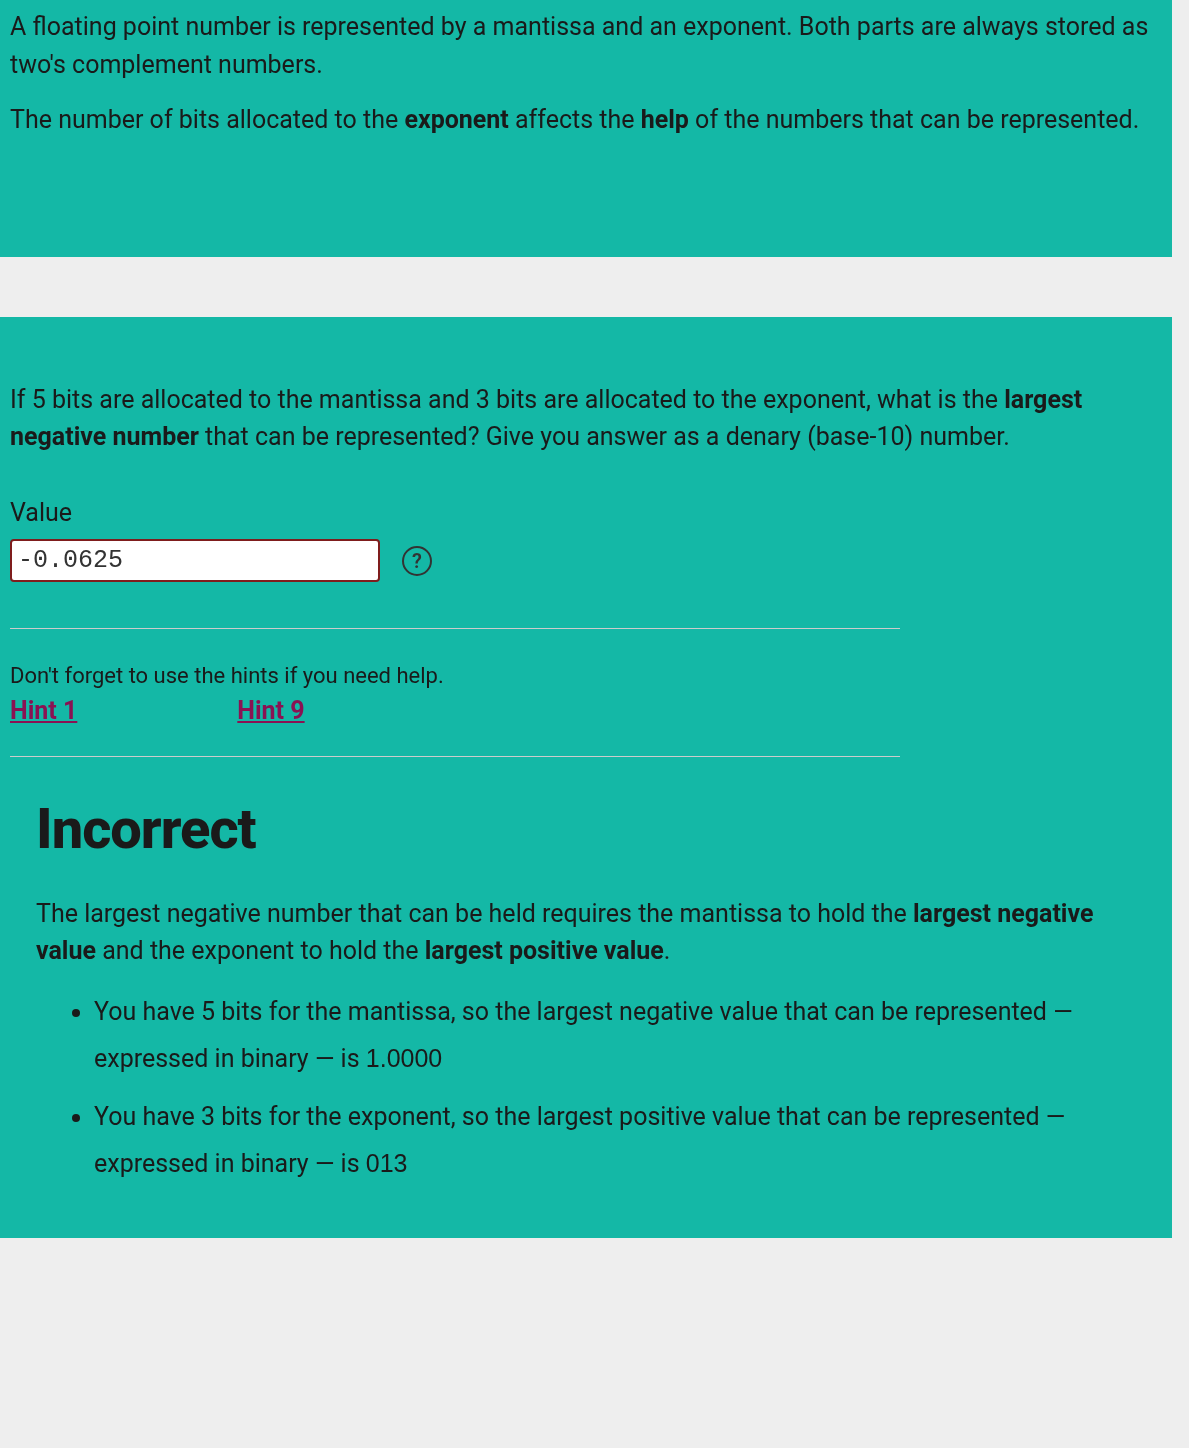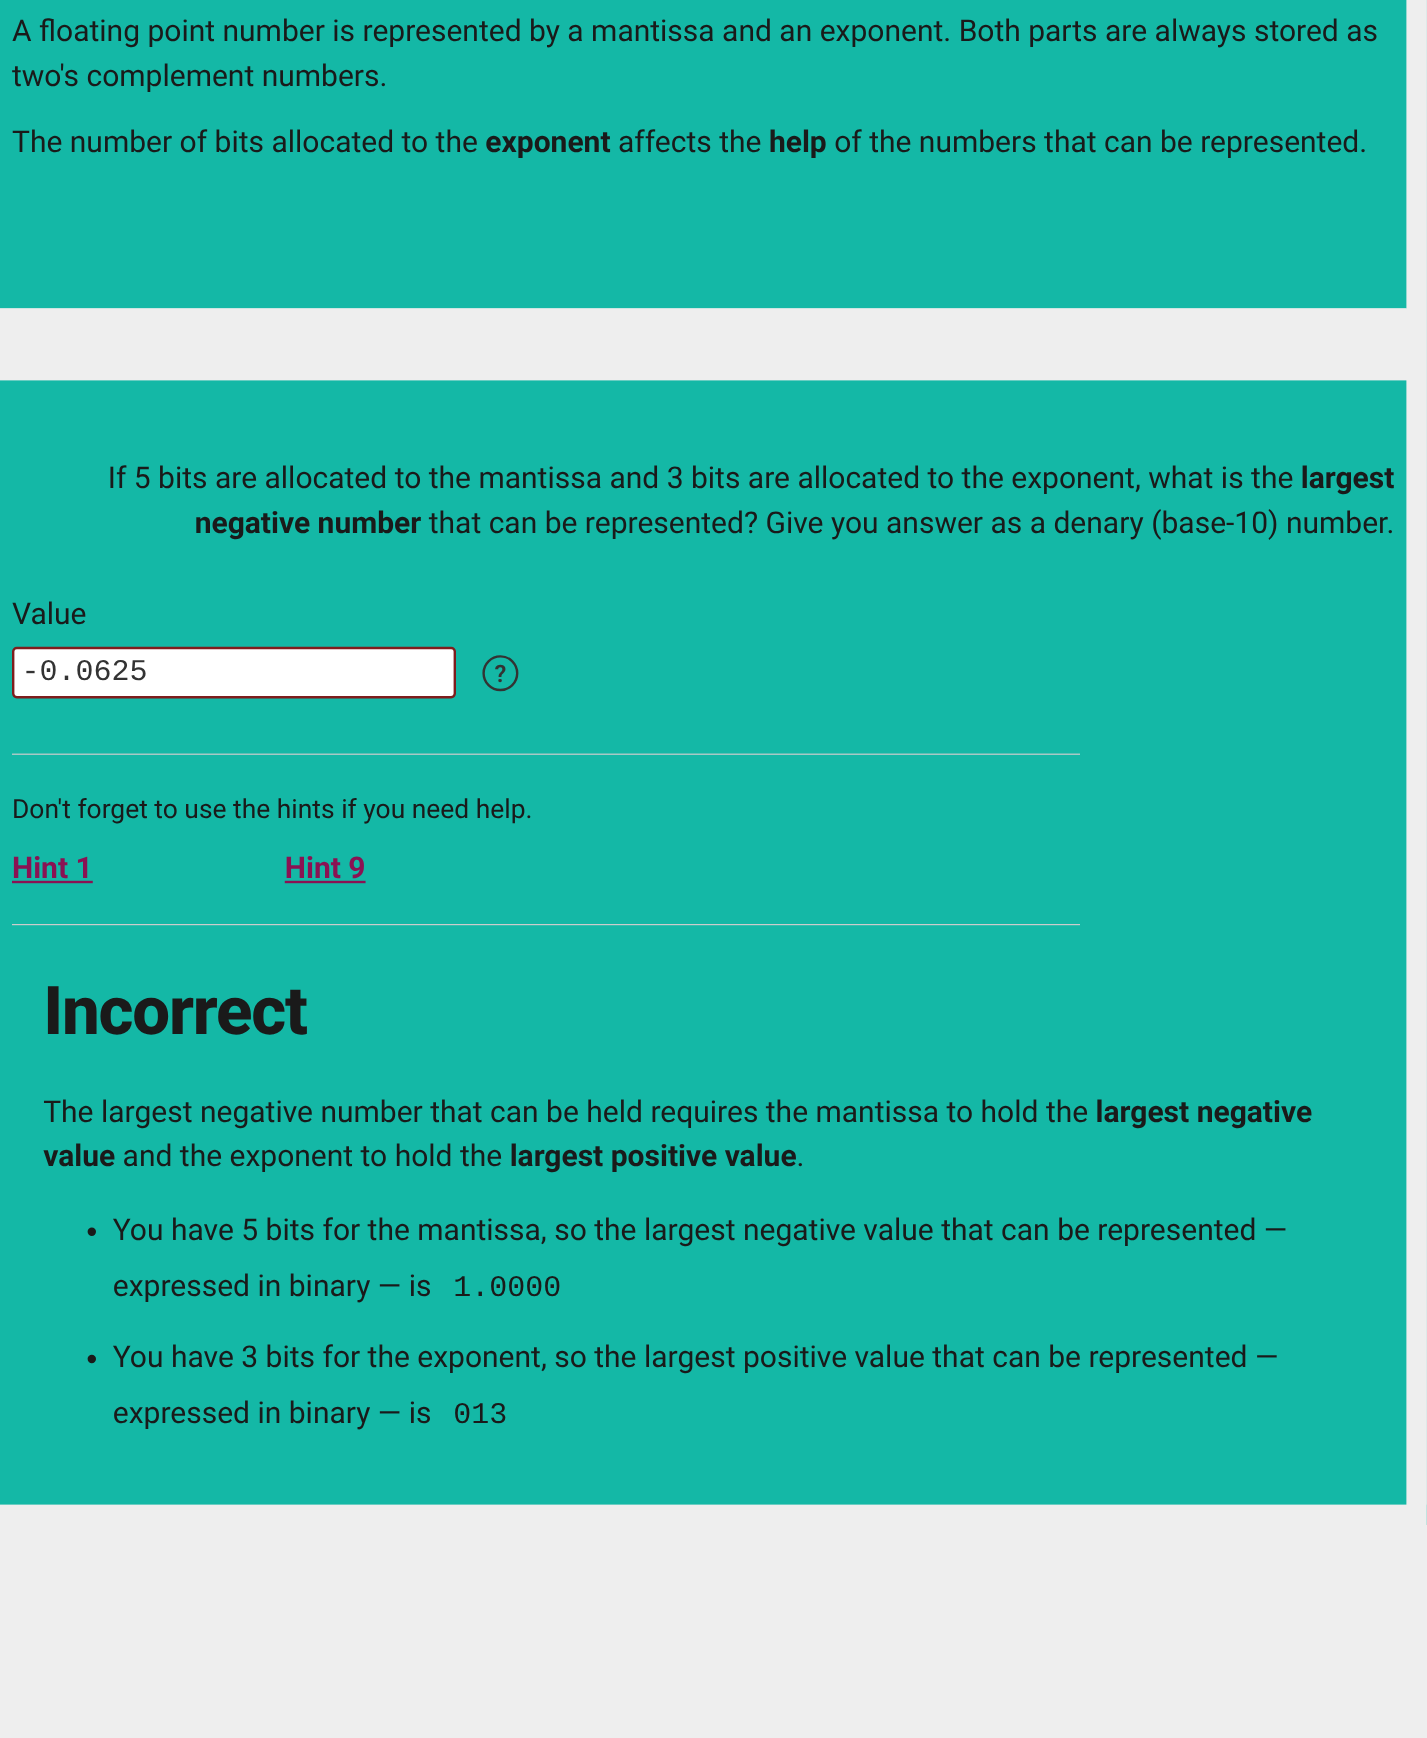--- a/index.html
+++ b/index.html
@@ -25,21 +25,21 @@
   }
   .spacer {
     height: 60px;
     background: #eeeeee;
   }
   .section.question {
     padding-top: 64px;
     padding-bottom: 40px;
   }
   p { margin: 0 0 18px 0; }
-  .q-text { font-size: 25px; text-align: right; }
+  .q-text { font-size: 25px; }
   .bold { font-weight: 700; }
   .label {
     display:block;
     margin-top: 38px;
     margin-bottom: 8px;
     font-size: 25px;
   }
   .input-row {
     display:flex;
     align-items:center;
@@ -67,21 +67,21 @@
     user-select:none;
   }
   .hr {
     border: none;
     border-top: 1px solid #ccc;
     margin: 46px 0 30px 0;
     width: 890px;
   }
   .hints-note {
     font-size: 22px;
-    margin-bottom: 14px;
+    margin-bottom: 0;
   }
   .hints-row {
     display:flex;
     gap: 160px;
     margin-bottom: 26px;
   }
   .hint-link {
     color: #8a1253;
     font-weight: 700;
     text-decoration: underline;
@@ -107,21 +107,21 @@
   .feedback p { font-size: 25px; }
   .feedback ul {
     padding-left: 58px;
     margin-top: 4px;
   }
   .feedback li {
     font-size: 25px;
     margin-bottom: 10px;
     line-height: 1.9;
   }
-  .mono { font-family: Liberation Mono, monospace; margin-left: 12px; }
+  .mono { font-family: Liberation Sans, sans-serif; }
 </style>
 </head>
 <body>
 
 <div class="page">
 
   <div class="section intro">
     <p>A floating point number is represented by a mantissa and an exponent. Both parts are always stored as two's complement numbers.</p>
     <p>
       <span>The number of bits allocated to the </span><span class="bold">exponent</span><span> affects the </span><span class="bold">help</span><span> of the numbers that can be represented.</span>

